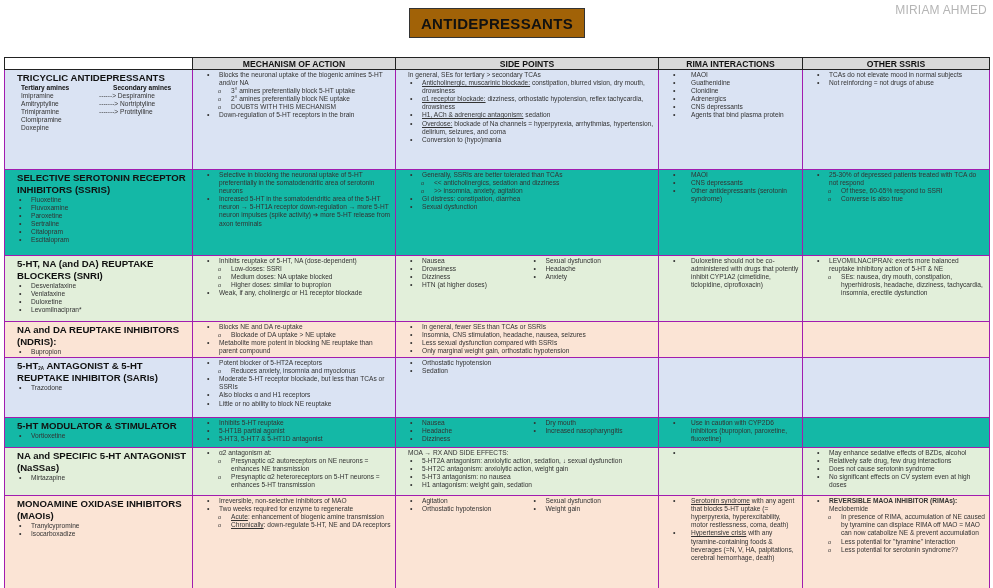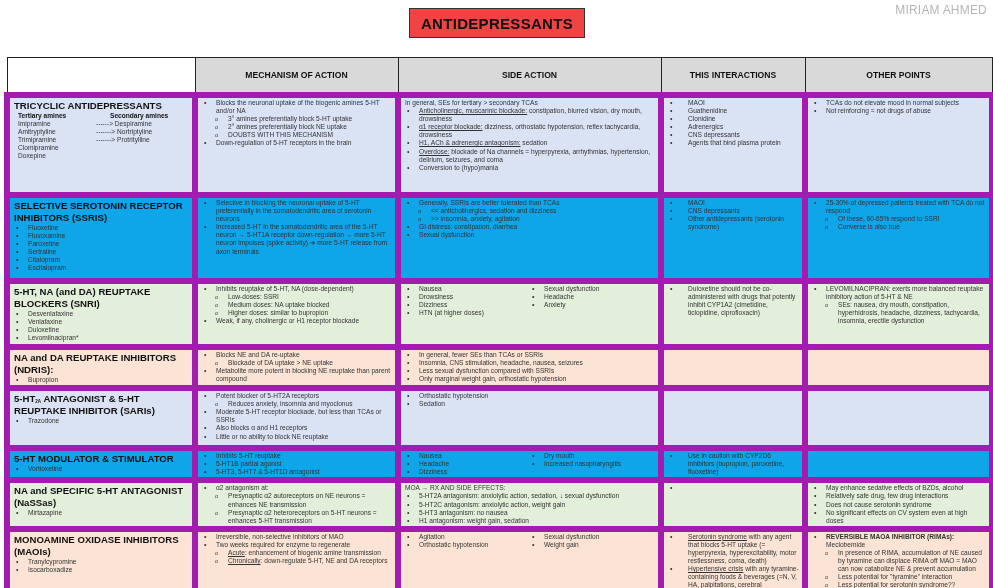--- a/index.html
+++ b/index.html
@@ -1,26 +1,26 @@
 <!DOCTYPE html>
 <html><head>
 <meta charset="utf-8">
 <style>
   * { box-sizing: border-box; margin: 0; padding: 0; }
   html, body { width: 993px; height: 588px; background: #ffffff; overflow: hidden; }
   body { font-family: "Liberation Sans", sans-serif; color: #222; position: relative; }
   .author { position: absolute; right: 6px; top: 3px; font-size: 12px; color: #b5b5b5; letter-spacing: 0.2px; }
-  .title-box { position: absolute; left: 409px; top: 8px; width: 176px; height: 30px; border: 1.5px solid #333; background: #ef4444; display: flex; align-items: center; justify-content: center; font-size: 15px; font-weight: bold; color: #111; letter-spacing: 0.3px; }
+  .title-box { position: absolute; left: 409px; top: 8px; width: 176px; height: 30px; border: 1.5px solid #333; background: #a16207; display: flex; align-items: center; justify-content: center; font-size: 15px; font-weight: bold; color: #111; letter-spacing: 0.3px; }
   table { position: absolute; left: 4px; top: 57px; width: 985px; border-collapse: collapse; table-layout: fixed; }
   col.c0 { width: 188px; } col.c1 { width: 203px; } col.c2 { width: 263px; } col.c3 { width: 144px; } col.c4 { width: 187px; }
-  th { background: #d9d9d9; font-size: 8.6px; font-weight: bold; height: 12px; border: 1px solid #222; padding: 12px; text-align: center; color: #111; }
+  th { background: #d9d9d9; font-size: 8.6px; font-weight: bold; height: 12px; border: 1px solid #222; padding: 0; text-align: center; color: #111; }
   th.blank { background: #fff; }
-  td { border: 6px solid #a21caf; vertical-align: top; font-size: 6.6px; line-height: 8.1px; padding: 1px 3px 1px 4px; color: #333; }
+  td { border: 1px solid #a21caf; vertical-align: top; font-size: 6.6px; line-height: 8.1px; padding: 1px 3px 1px 12px; color: #333; }
   .blue td { background: #dae3f3; }
-  .yellow td { background: #0ea5e9; }
+  .yellow td { background: #14b8a6; }
   .green td { background: #e2efda; }
   .pink td { background: #fbe4d5; }
   .class-title { font-size: 9.6px; font-weight: bold; line-height: 12px; color: #111; margin-top: 1px; }
   ul { list-style: none; }
   li.b { position: relative; padding-left: 14px; }
   li.b::before { content: "•"; position: absolute; left: 2px; top: 0; font-size: 7px; }
   li.o { position: relative; padding-left: 26px; }
   li.o::before { content: "o"; position: absolute; left: 13px; top: 0; font-size: 5.5px; }
   .drug li.b { padding-left: 20px; }
   .amines { display: grid; grid-template-columns: 78px 1fr; font-size: 6.6px; line-height: 8.1px; padding-left: 4px; }
@@ -41,23 +41,23 @@
       <col class="c0">
       <col class="c1">
       <col class="c2">
       <col class="c3">
       <col class="c4">
     </colgroup>
   <thead>
     <tr>
       <th class="blank"></th>
       <th>MECHANISM OF ACTION</th>
-      <th>SIDE ACTION</th>
-      <th>THIS INTERACTIONS</th>
-      <th>OTHER POINTS</th>
+      <th>SIDE POINTS</th>
+      <th>RIMA INTERACTIONS</th>
+      <th>OTHER SSRIS</th>
     </tr>
   </thead>
   <tbody>
 
     <tr class="blue" style="height:100px;">
       <td>
         <div class="class-title">TRICYCLIC ANTIDEPRESSANTS</div>
         <div class="amines">
           <span class="h">Tertiary amines</span>
           <span class="h2">Secondary amines</span>

